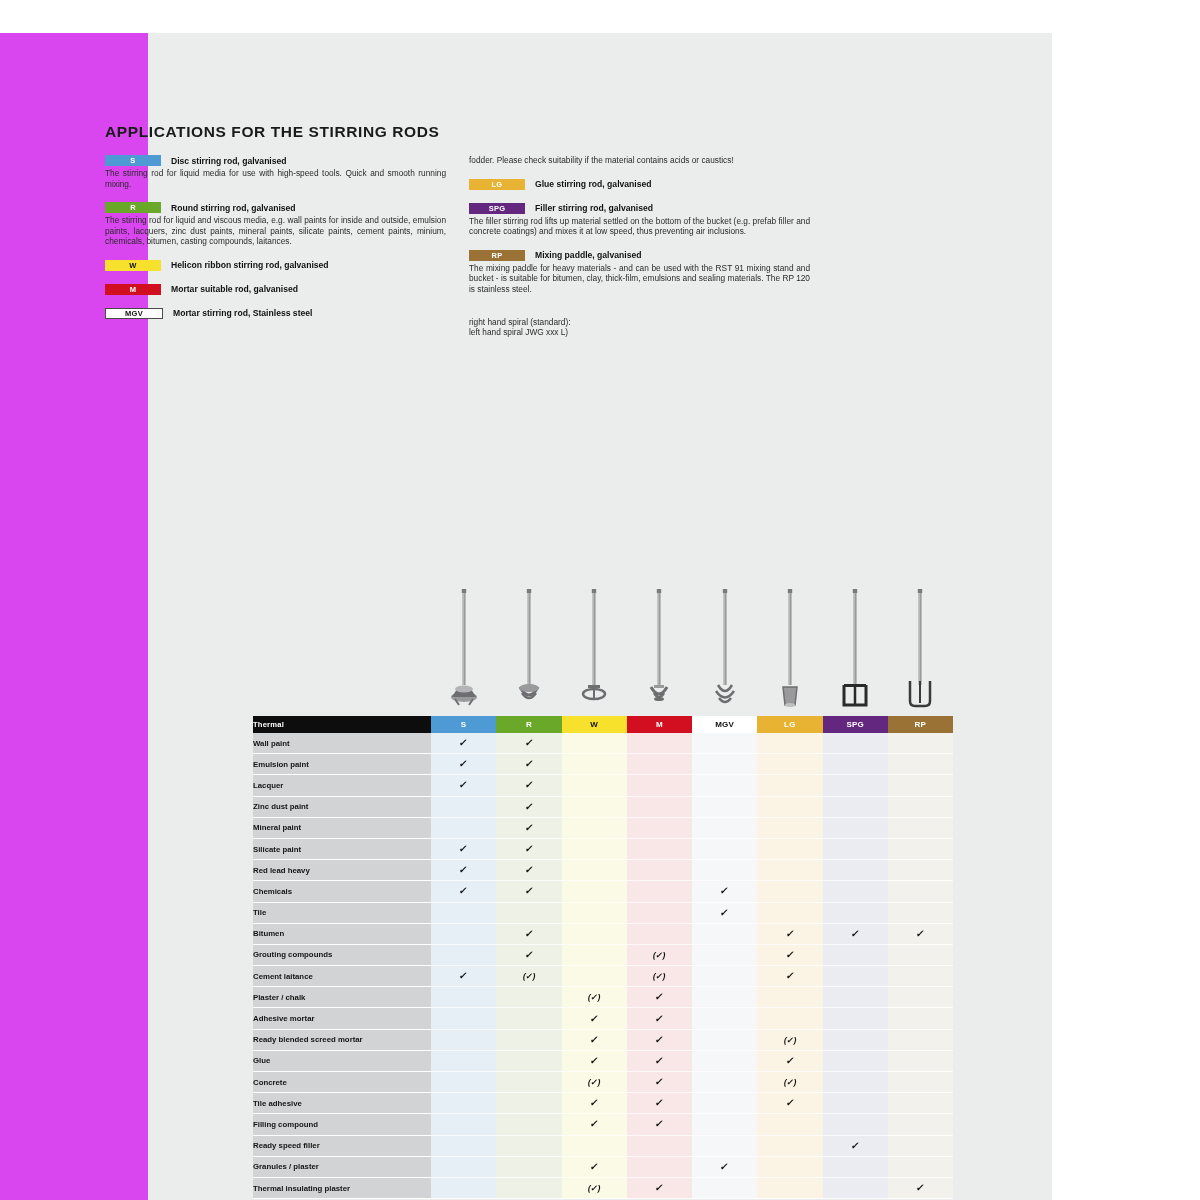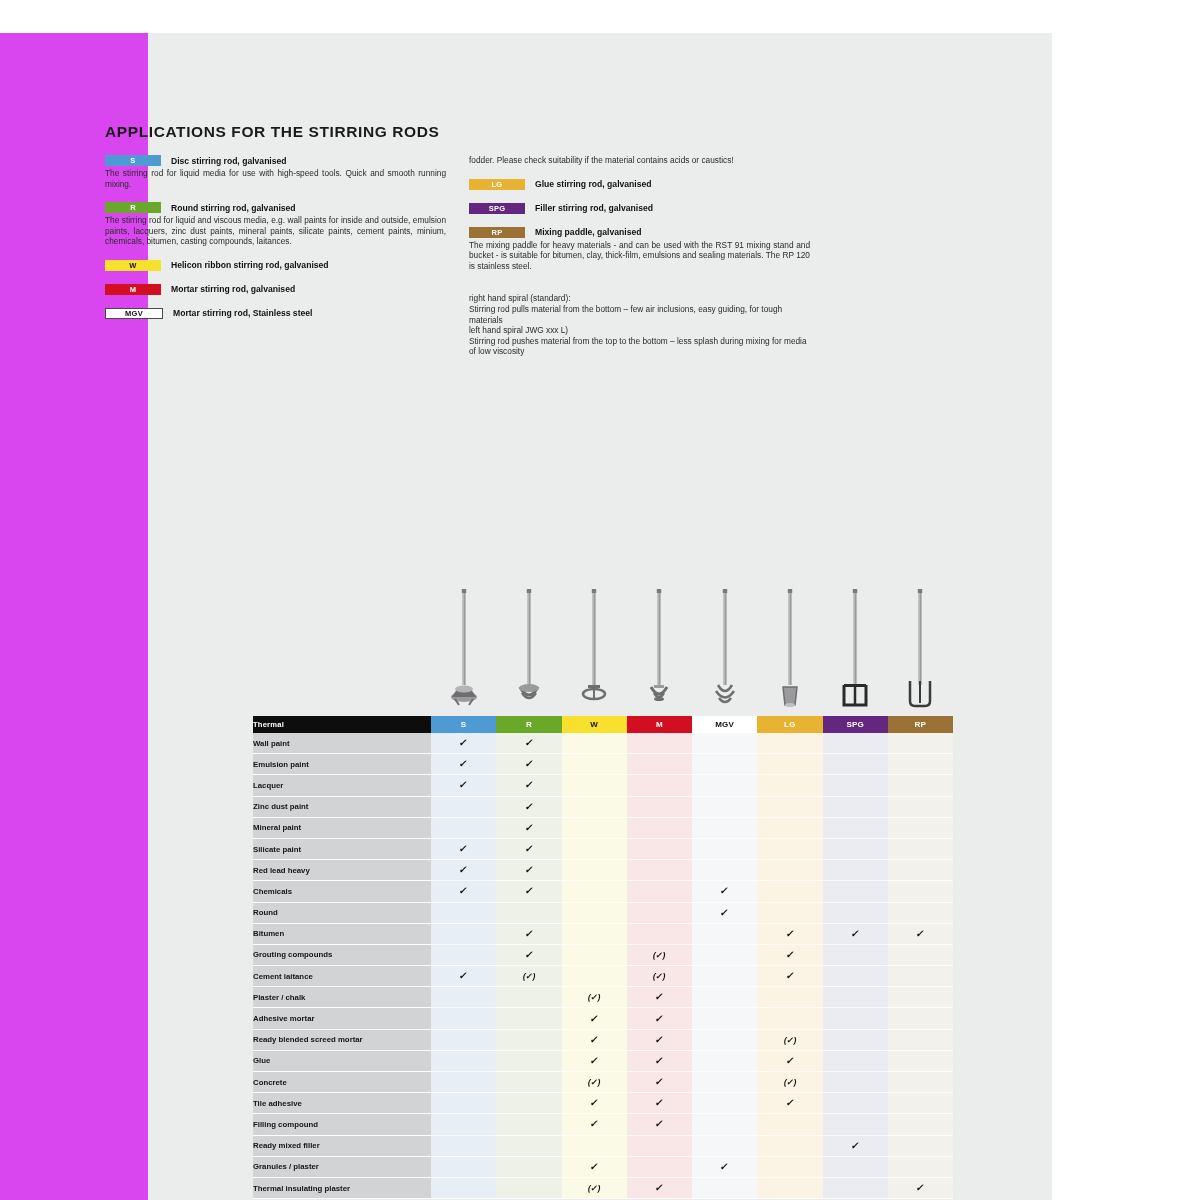--- a/index.html
+++ b/index.html
@@ -137,21 +137,21 @@
           </div>
           <div class="entry">
             <div class="ehead">
               <span class="badge" style="background: rgb(248, 225, 44); color: rgb(17, 17, 17);">W</span>
               <span class="etitle">Helicon ribbon stirring rod, galvanised</span>
             </div>
           </div>
           <div class="entry">
             <div class="ehead">
               <span class="badge" style="background: rgb(209, 15, 33); color: rgb(255, 255, 255);">M</span>
-              <span class="etitle">Mortar stirring rod, galvanised</span>
+              <span class="etitle">Mortar suitable rod, galvanised</span>
             </div>
           </div>
           <div class="entry">
             <div class="ehead">
               <span class="badge outline" style="color: rgb(17, 17, 17);">MGV</span>
               <span class="etitle">Mortar stirring rod, Stainless steel</span>
             </div>
           </div>
         </div>
       <div class="col" id="right-col">
@@ -160,33 +160,32 @@
             <div class="ehead">
               <span class="badge" style="background: rgb(232, 178, 51); color: rgb(255, 255, 255);">LG</span>
               <span class="etitle">Glue stirring rod, galvanised</span>
             </div>
           </div>
           <div class="entry">
             <div class="ehead">
               <span class="badge" style="background: rgb(99, 39, 127); color: rgb(255, 255, 255);">SPG</span>
               <span class="etitle">Filler stirring rod, galvanised</span>
             </div>
+            <p class="ebody">The filler stirring rod lifts up material settled on the bottom of the bucket (e.g. prefab filler and concrete coatings) and mixes it at low speed, thus preventing air inclusions.</p>
           </div>
           <div class="entry">
             <div class="ehead">
               <span class="badge" style="background: rgb(154, 114, 54); color: rgb(255, 255, 255);">RP</span>
               <span class="etitle">Mixing paddle, galvanised</span>
             </div>
             <p class="ebody">The mixing paddle for heavy materials - and can be used with the RST 91 mixing stand and bucket - is suitable for bitumen, clay, thick-film, emulsions and sealing materials. The RP 120 is stainless steel.</p>
           </div>
           <div class="spiralblock">
             <p>right hand spiral (standard):</p>
-            <p>Stirring rod pulls material from the bottom – few air inclusions, easy guiding, for tough materials</p>
             <p>left hand spiral JWG xxx L)</p>
-            <p>Stirring rod pushes material from the top to the bottom – less splash during mixing for media of low viscosity</p>
           </div>
         </div>
     </div>
   </div>
 
   <div class="rods" id="rods">
       <div class="rodcell" style="left: 179.625px;">
         <svg viewBox="0 0 62 136" xmlns="http://www.w3.org/2000/svg">
     <rect x="29.4" y="8" width="3.2" height="96" fill="#9a9a9c"></rect>
     <rect x="29.4" y="8" width="1.2" height="96" fill="#c8c8ca"></rect>
@@ -377,21 +376,21 @@
             <td class="cell" style="background: rgb(231, 239, 246);"><span class="tick">✓</span></td>
             <td class="cell" style="background: rgb(238, 242, 230);"><span class="tick">✓</span></td>
             <td class="cell" style="background: rgb(251, 250, 230);"></td>
             <td class="cell" style="background: rgb(248, 231, 230);"></td>
             <td class="cell" style="background: rgb(245, 247, 249);"><span class="tick">✓</span></td>
             <td class="cell" style="background: rgb(251, 244, 228);"></td>
             <td class="cell" style="background: rgb(235, 235, 242);"></td>
             <td class="cell" style="background: rgb(243, 241, 236);"></td>
           </tr>
           <tr>
-            <td class="mat">Round</td>
+            <td class="mat">Tile</td>
             <td class="cell" style="background: rgb(231, 239, 246);"></td>
             <td class="cell" style="background: rgb(238, 242, 230);"></td>
             <td class="cell" style="background: rgb(251, 250, 230);"></td>
             <td class="cell" style="background: rgb(248, 231, 230);"></td>
             <td class="cell" style="background: rgb(245, 247, 249);"><span class="tick">✓</span></td>
             <td class="cell" style="background: rgb(251, 244, 228);"></td>
             <td class="cell" style="background: rgb(235, 235, 242);"></td>
             <td class="cell" style="background: rgb(243, 241, 236);"></td>
           </tr>
           <tr>
@@ -498,21 +497,21 @@
             <td class="cell" style="background: rgb(231, 239, 246);"></td>
             <td class="cell" style="background: rgb(238, 242, 230);"></td>
             <td class="cell" style="background: rgb(251, 250, 230);"><span class="tick">✓</span></td>
             <td class="cell" style="background: rgb(248, 231, 230);"><span class="tick">✓</span></td>
             <td class="cell" style="background: rgb(245, 247, 249);"></td>
             <td class="cell" style="background: rgb(251, 244, 228);"></td>
             <td class="cell" style="background: rgb(235, 235, 242);"></td>
             <td class="cell" style="background: rgb(243, 241, 236);"></td>
           </tr>
           <tr>
-            <td class="mat">Ready mixed filler</td>
+            <td class="mat">Ready speed filler</td>
             <td class="cell" style="background: rgb(231, 239, 246);"></td>
             <td class="cell" style="background: rgb(238, 242, 230);"></td>
             <td class="cell" style="background: rgb(251, 250, 230);"></td>
             <td class="cell" style="background: rgb(248, 231, 230);"></td>
             <td class="cell" style="background: rgb(245, 247, 249);"></td>
             <td class="cell" style="background: rgb(251, 244, 228);"></td>
             <td class="cell" style="background: rgb(235, 235, 242);"><span class="tick">✓</span></td>
             <td class="cell" style="background: rgb(243, 241, 236);"></td>
           </tr>
           <tr>

